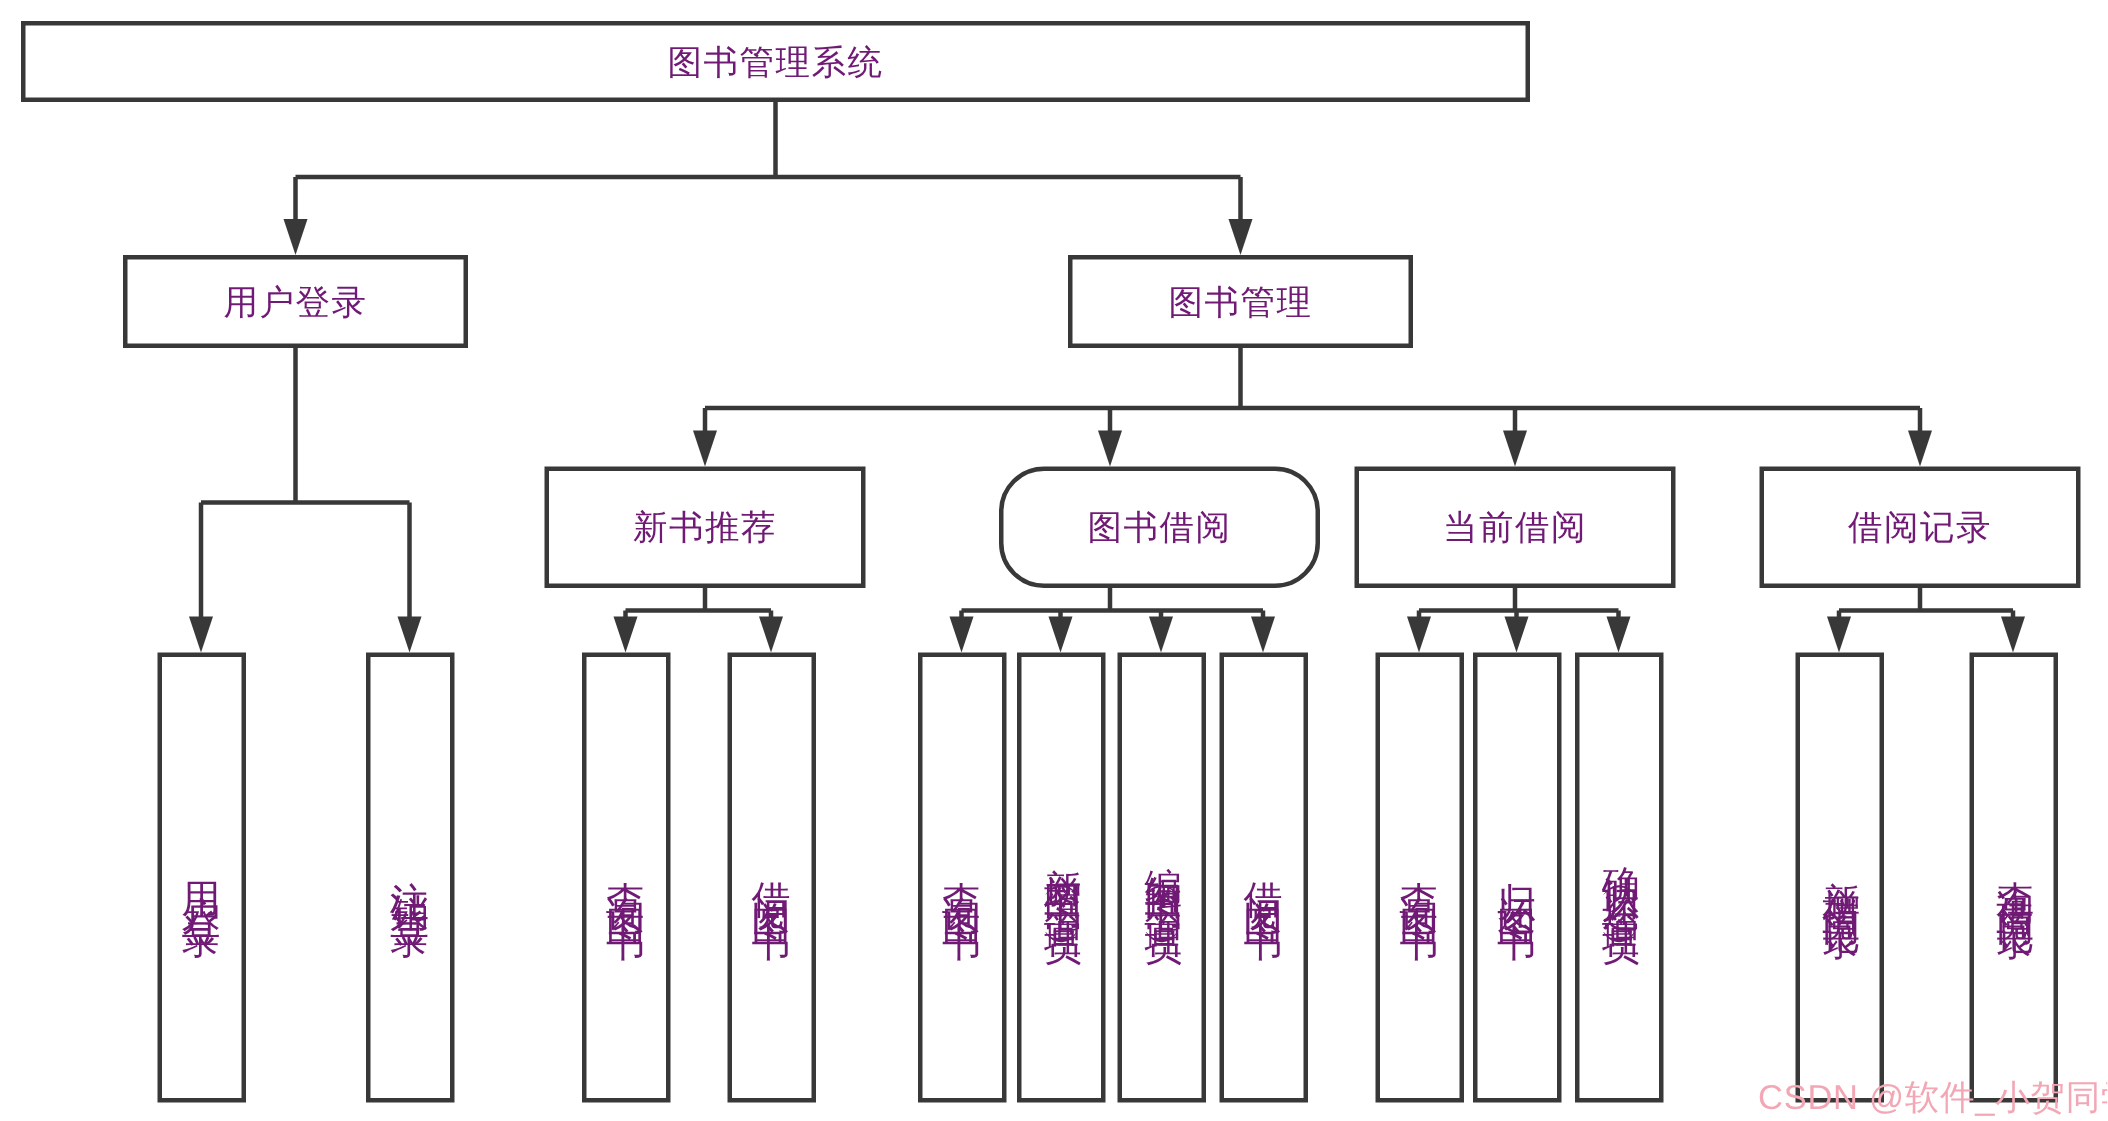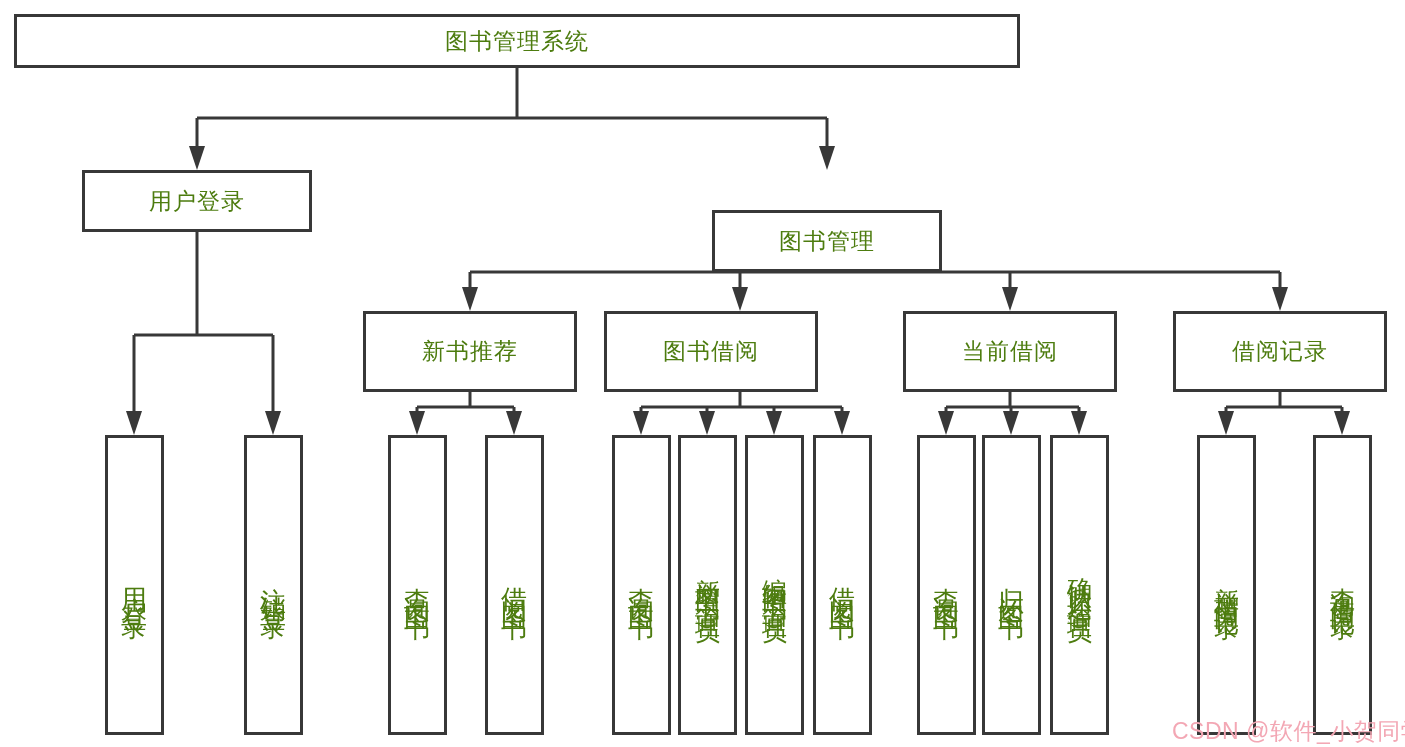--- a/index.html
+++ b/index.html
@@ -19,33 +19,33 @@
     position: absolute;
     left: 0; top: 0;
     width: 1405px;
     height: 747px;
   }
   .box {
     position: absolute;
     box-sizing: border-box;
     border: 3px solid #383838;
     background: #ffffff;
-    color: #4d7c0f;
+    color: #701a75;
     display: flex;
     align-items: center;
     justify-content: center;
     font-size: 23px;
     letter-spacing: 1px;
   }
   .root-box   { left: 14px;  top: 14px;  width: 1006px; height: 54px; }
   .lvl2-a     { left: 82px;  top: 170px; width: 230px;  height: 62px; }
-  .lvl2-b     { left: 712px; top: 170px; width: 230px;  height: 62px; margin-top: 40px; }
+  .lvl2-b     { left: 712px; top: 170px; width: 230px;  height: 62px; }
   .lvl3       { top: 311px;  width: 214px; height: 81px; }
   .lvl3-a { left: 363px; }
-  .lvl3-b { left: 604px; }
+  .lvl3-b { left: 666px; border-radius: 30px; }
   .lvl3-c { left: 903px; }
   .lvl3-d { left: 1173px; }
   .leaf {
     top: 435px;
     width: 59px;
     height: 300px;
     writing-mode: vertical-rl;
     text-orientation: mixed;
     font-size: 26px;
     letter-spacing: 9px;

